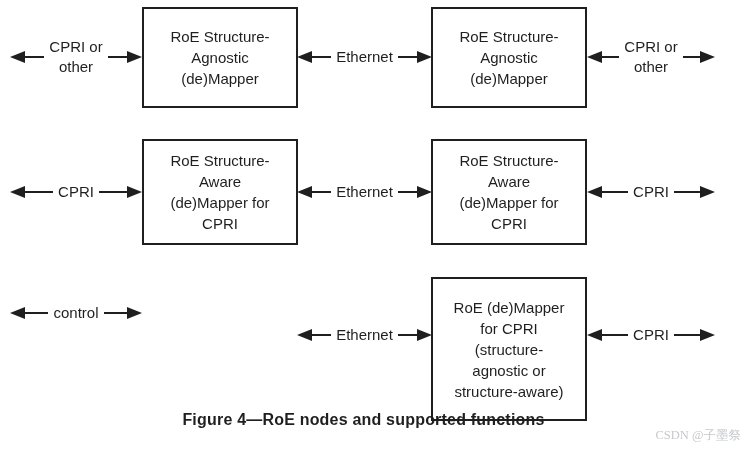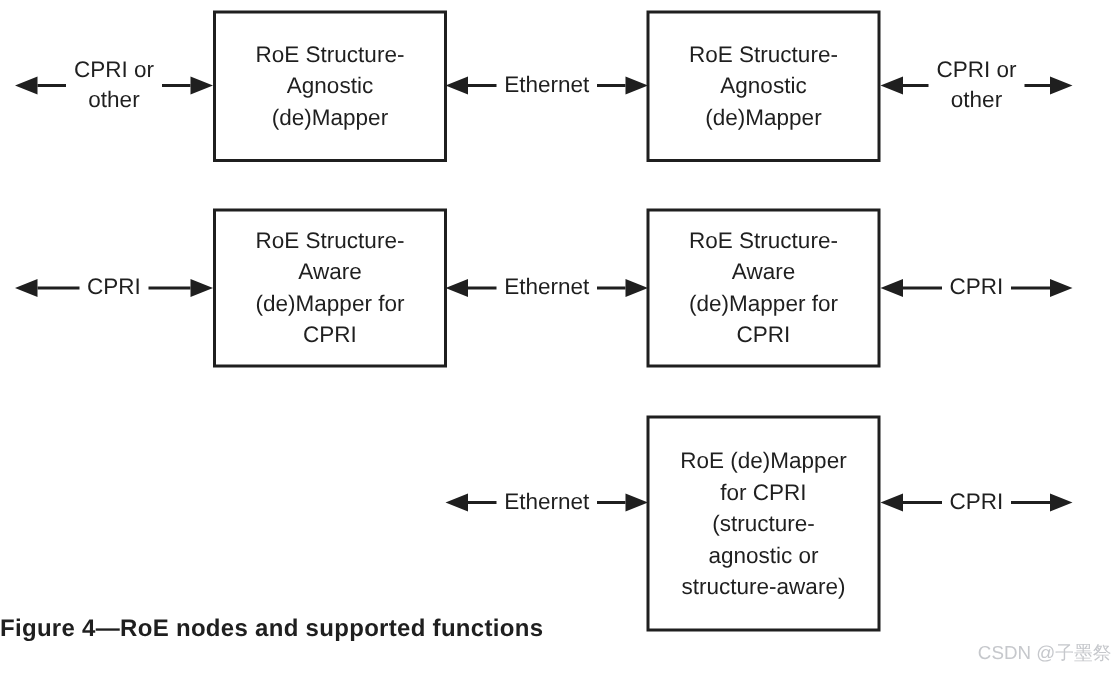--- a/index.html
+++ b/index.html
@@ -47,29 +47,30 @@
   .lbl{
     flex:0 0 auto;
     padding:0 5px;
     font-size:15px;line-height:20px;
     text-align:center;
     white-space:pre-line;
   }
   .caption{
     position:absolute;
     left:0;top:411px;width:727px;
-    text-align:left;
+    text-align:center;
     font-size:16px;font-weight:bold;
     letter-spacing:.2px;
   }
   .watermark{
     position:absolute;
     right:4px;top:427px;
     font-size:12.5px;
     color:var(--wm);
+    font-family:Liberation Serif, serif;
   }
 </style>
 </head>
 <body>
 
 <div class="stage">
 
   <div class="box" style="left:142px;top:7px;width:156px;height:101px">RoE Structure-
 Agnostic
 (de)Mapper</div>
@@ -131,20 +132,27 @@
     <span class="ah ah-r"></span>
   </div>
   <div class="conn" style="left:587px;top:182px;width:128px;height:20px">
     <span class="ah ah-l"></span>
     <span class="ln"></span>
     <span class="lbl">CPRI</span>
     <span class="ln"></span>
     <span class="ah ah-r"></span>
   </div>
 
+  <div class="conn" style="left:10px;top:303px;width:132px;height:20px">
+    <span class="ah ah-l"></span>
+    <span class="ln"></span>
+    <span class="lbl">control</span>
+    <span class="ln"></span>
+    <span class="ah ah-r"></span>
+  </div>
   <div class="conn" style="left:297px;top:325px;width:135px;height:20px">
     <span class="ah ah-l"></span>
     <span class="ln"></span>
     <span class="lbl">Ethernet</span>
     <span class="ln"></span>
     <span class="ah ah-r"></span>
   </div>
   <div class="conn" style="left:587px;top:325px;width:128px;height:20px">
     <span class="ah ah-l"></span>
     <span class="ln"></span>

